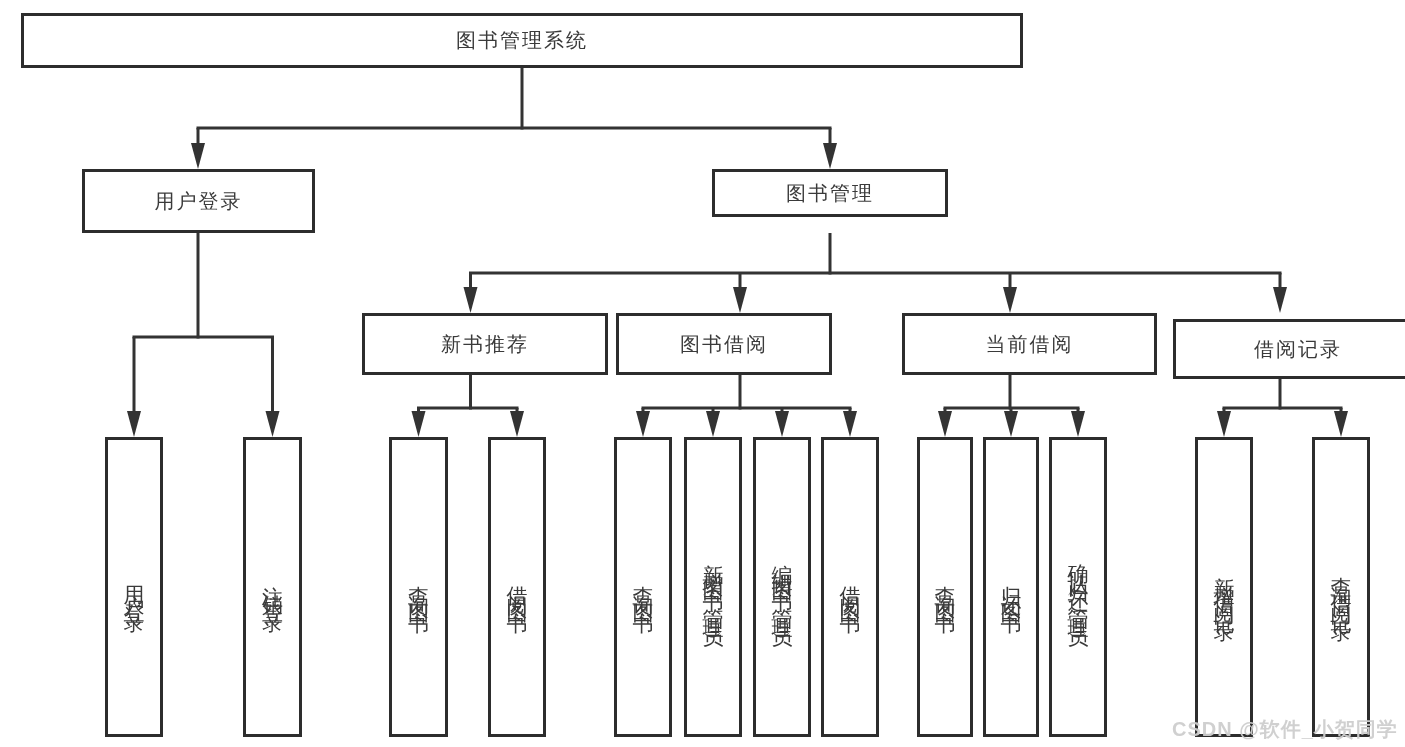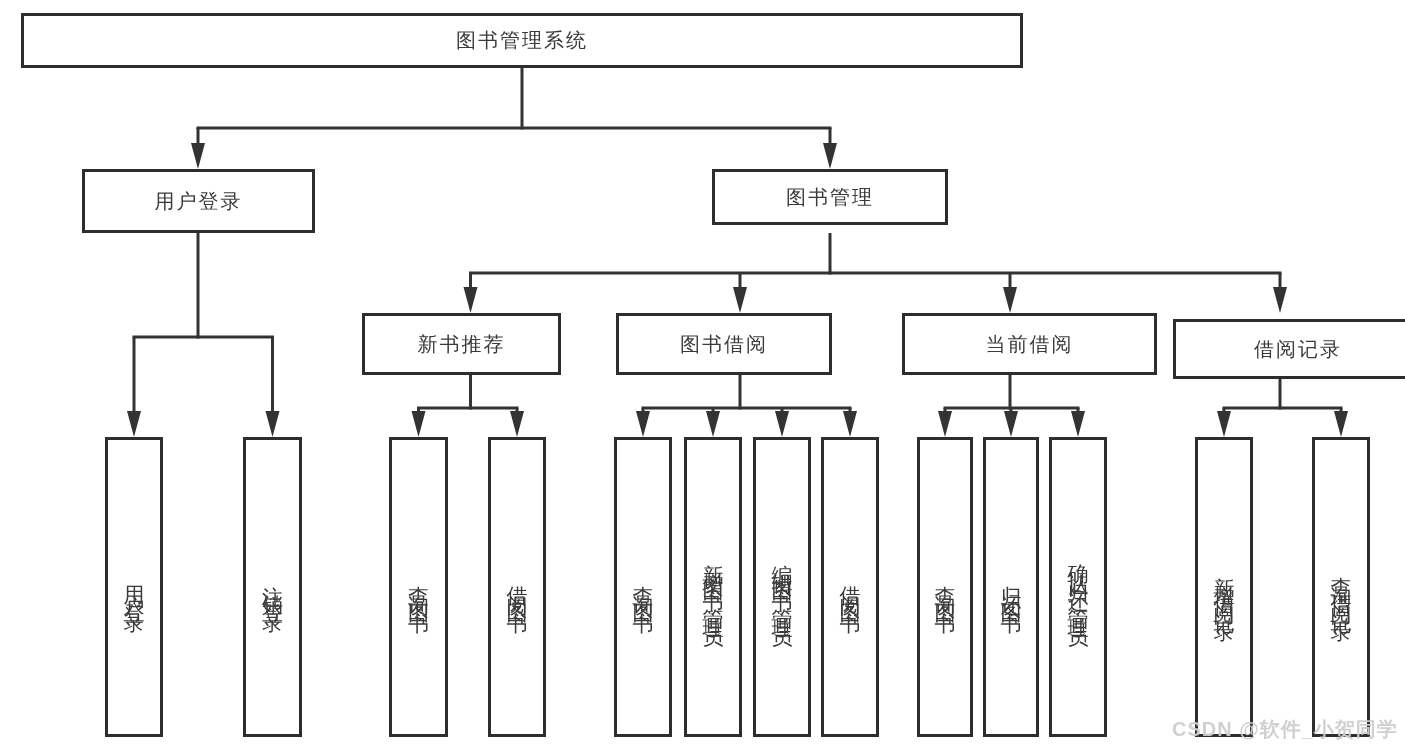--- a/index.html
+++ b/index.html
@@ -131,25 +131,25 @@
     </g>
   </svg>
 
   <div class="node hbox" style="left:21px; top:13px; width:1002px; height:55px;">
     <span>图书管理系统</span>
   </div>
 
   <div class="node hbox" style="left:82px; top:169px; width:233px; height:64px;">
     <span>用户登录</span>
   </div>
-  <div class="node hbox" style="left:712px; top:169px; width:236px; height:56px;">
+  <div class="node hbox" style="left:712px; top:169px; width:236px; height:48px;">
     <span>图书管理</span>
   </div>
 
-  <div class="node hbox" style="left:362px; top:313px; width:199px; height:62px;">
+  <div class="node hbox" style="left:362px; top:313px; width:246px; height:62px;">
     <span>新书推荐</span>
   </div>
   <div class="node hbox" style="left:616px; top:313px; width:216px; height:62px;">
     <span>图书借阅</span>
   </div>
   <div class="node hbox" style="left:902px; top:313px; width:255px; height:62px;">
     <span>当前借阅</span>
   </div>
   <div class="node hbox" style="left:1173px; top:319px; width:250px; height:60px;">
     <span>借阅记录</span>

